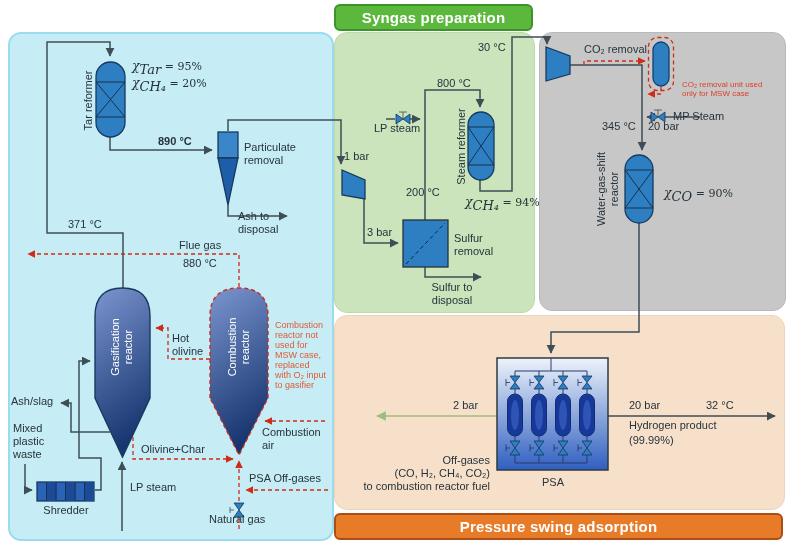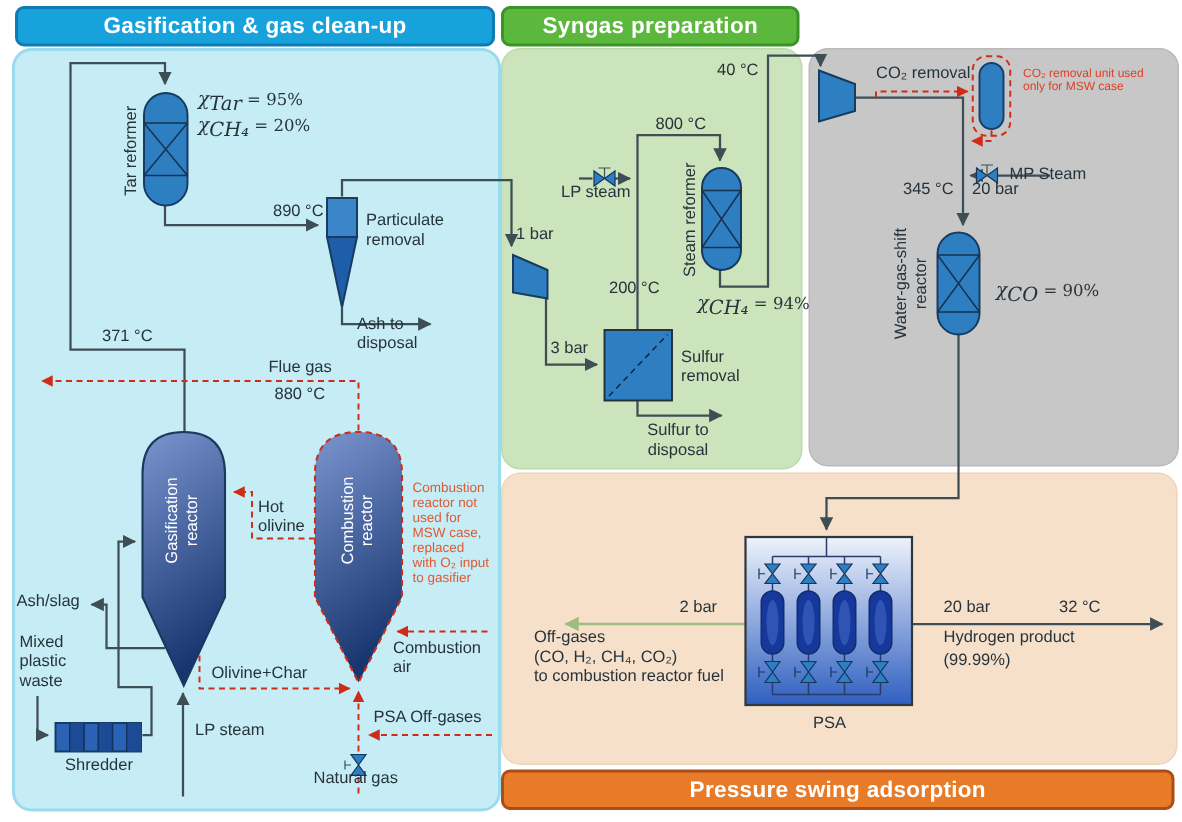--- a/index.html
+++ b/index.html
@@ -13,41 +13,40 @@
   .hdr{position:absolute;display:flex;align-items:center;justify-content:center;
        color:#fff;font-weight:bold;font-size:15px;border-radius:6px;letter-spacing:.2px;}
   .hdr.blue{left:10px;top:4px;width:316px;height:23px;background:#18a2dc;border:2px solid #0e7cb4;}
   .hdr.greenh{left:334px;top:4px;width:195px;height:23px;background:#5bb83d;border:2px solid #3a9427;}
   .hdr.grayh{left:540px;top:4px;width:240px;height:23px;background:#898989;border:2px solid #565656;}
   .hdr.orange{left:334px;top:513px;width:445px;height:23px;background:#e87b28;border:2px solid #aa4d17;}
   svg.pipes{position:absolute;left:0;top:0;}
   .lbl{position:absolute;font-size:11px;line-height:13px;color:#27333b;white-space:nowrap;}
   .lbl.wrap{white-space:normal;}
   .lbl.ctr{text-align:center;}
-  .lbl.rt{text-align:left;}
+  .lbl.rt{text-align:right;margin-top:35px;}
   .rot{transform:rotate(-90deg);transform-origin:center center;text-align:center;}
   .white{color:#fff;}
   .note{color:#de5b33;font-size:9px;line-height:10px;white-space:normal;}
-  .note2{color:#dd4027;font-size:8px;line-height:9px;white-space:normal;}
+  .note2{color:#dd4027;font-size:8px;line-height:9px;white-space:normal;margin-top:36px;}
   .chi,.chi sub{font-family:"DejaVu Serif",serif;font-style:italic;}
   .chi{font-size:12.5px;}
   .chi sub{font-size:13px;}
   .chi .val{font-family:"DejaVu Serif",serif;font-style:normal;font-size:11px;}
 </style>
 </head>
 <body>
 
 <div class="stage">
 
   <div class="panel cyan"></div>
   <div class="panel green"></div>
   <div class="panel gray"></div>
   <div class="panel peach"></div>
 
-  <div class="hdr blue">Gasification &amp; gas clean-up</div>
   <div class="hdr greenh">Syngas preparation</div>
   <div class="hdr orange">Pressure swing adsorption</div>
 
   <svg class="pipes" width="788" height="548" viewBox="0 0 788 548">
     <defs>
       <marker id="ab" markerWidth="7" markerHeight="7" refX="5.5" refY="3" orient="auto">
         <path d="M0,0 L6,3 L0,6 Z" fill="#3f4d55"></path>
       </marker>
       <marker id="ar" markerWidth="7" markerHeight="7" refX="5.5" refY="3" orient="auto">
         <path d="M0,0 L6,3 L0,6 Z" fill="#cf2c17"></path>
@@ -212,40 +211,40 @@
       <g fill="#2e7ec2" stroke="#14365c" stroke-width="0.8">
         <path d="M234,503 H244 L239,510 Z M234,517 H244 L239,510 Z"></path>
         <path d="M230,507 V513 M230,510 H234" fill="none" stroke="#3f4d55"></path>
       </g>
     </g>
   </svg>
 
   <div class="lbl rot" style="left:43px;top:94px;width:90px;">Tar reformer</div>
   <div class="lbl chi" style="left:132px;top:59px;"><span>χ</span><sub>Tar</sub><span class="val"> = 95%</span></div>
   <div class="lbl chi" style="left:132px;top:76px;"><span>χ</span><sub>CH₄</sub><span class="val"> = 20%</span></div>
-  <div class="lbl" style="left:182px;top:135px;">890 °C</div>
+  <div class="lbl" style="left:158px;top:135px;font-weight:bold;">890 °C</div>
   <div class="lbl wrap" style="left:244px;top:141px;width:66px;">Particulate removal</div>
   <div class="lbl wrap" style="left:238px;top:210px;width:58px;">Ash to disposal</div>
   <div class="lbl" style="left:68px;top:218px;">371 °C</div>
   <div class="lbl" style="left:179px;top:239px;">Flue gas</div>
   <div class="lbl" style="left:183px;top:257px;">880 °C</div>
   <div class="lbl rot white wrap" style="left:90px;top:334px;width:64px;">Gasification reactor</div>
   <div class="lbl rot white wrap" style="left:207px;top:334px;width:64px;">Combustion reactor</div>
   <div class="lbl wrap" style="left:172px;top:332px;width:44px;">Hot olivine</div>
   <div class="lbl note" style="left:275px;top:320px;width:52px;">Combustion reactor not used for MSW case, replaced with O₂ input to gasifier</div>
   <div class="lbl" style="left:11px;top:395px;">Ash/slag</div>
   <div class="lbl wrap" style="left:13px;top:422px;width:48px;">Mixed plastic waste</div>
   <div class="lbl ctr" style="left:36px;top:504px;width:60px;">Shredder</div>
   <div class="lbl" style="left:141px;top:443px;">Olivine+Char</div>
   <div class="lbl" style="left:130px;top:481px;">LP steam</div>
   <div class="lbl wrap" style="left:262px;top:426px;width:66px;">Combustion air</div>
   <div class="lbl" style="left:249px;top:472px;">PSA Off-gases</div>
   <div class="lbl" style="left:209px;top:513px;">Natural gas</div>
 
-  <div class="lbl" style="left:478px;top:41px;">40 °C</div>
+  <div class="lbl" style="left:478px;top:41px;">30 °C</div>
   <div class="lbl" style="left:437px;top:77px;">800 °C</div>
   <div class="lbl" style="left:374px;top:122px;">LP steam</div>
   <div class="lbl" style="left:344px;top:150px;">1 bar</div>
   <div class="lbl" style="left:374px;top:186px;padding-left:32px;">200 °C</div>
   <div class="lbl" style="left:367px;top:226px;">3 bar</div>
   <div class="lbl rot" style="left:416px;top:140px;width:90px;">Steam reformer</div>
   <div class="lbl chi" style="left:465px;top:195px;"><span>χ</span><sub>CH₄</sub><span class="val"> = 94%</span></div>
   <div class="lbl wrap" style="left:454px;top:232px;width:56px;">Sulfur removal</div>
   <div class="lbl wrap ctr" style="left:420px;top:281px;width:64px;">Sulfur to disposal</div>
 

